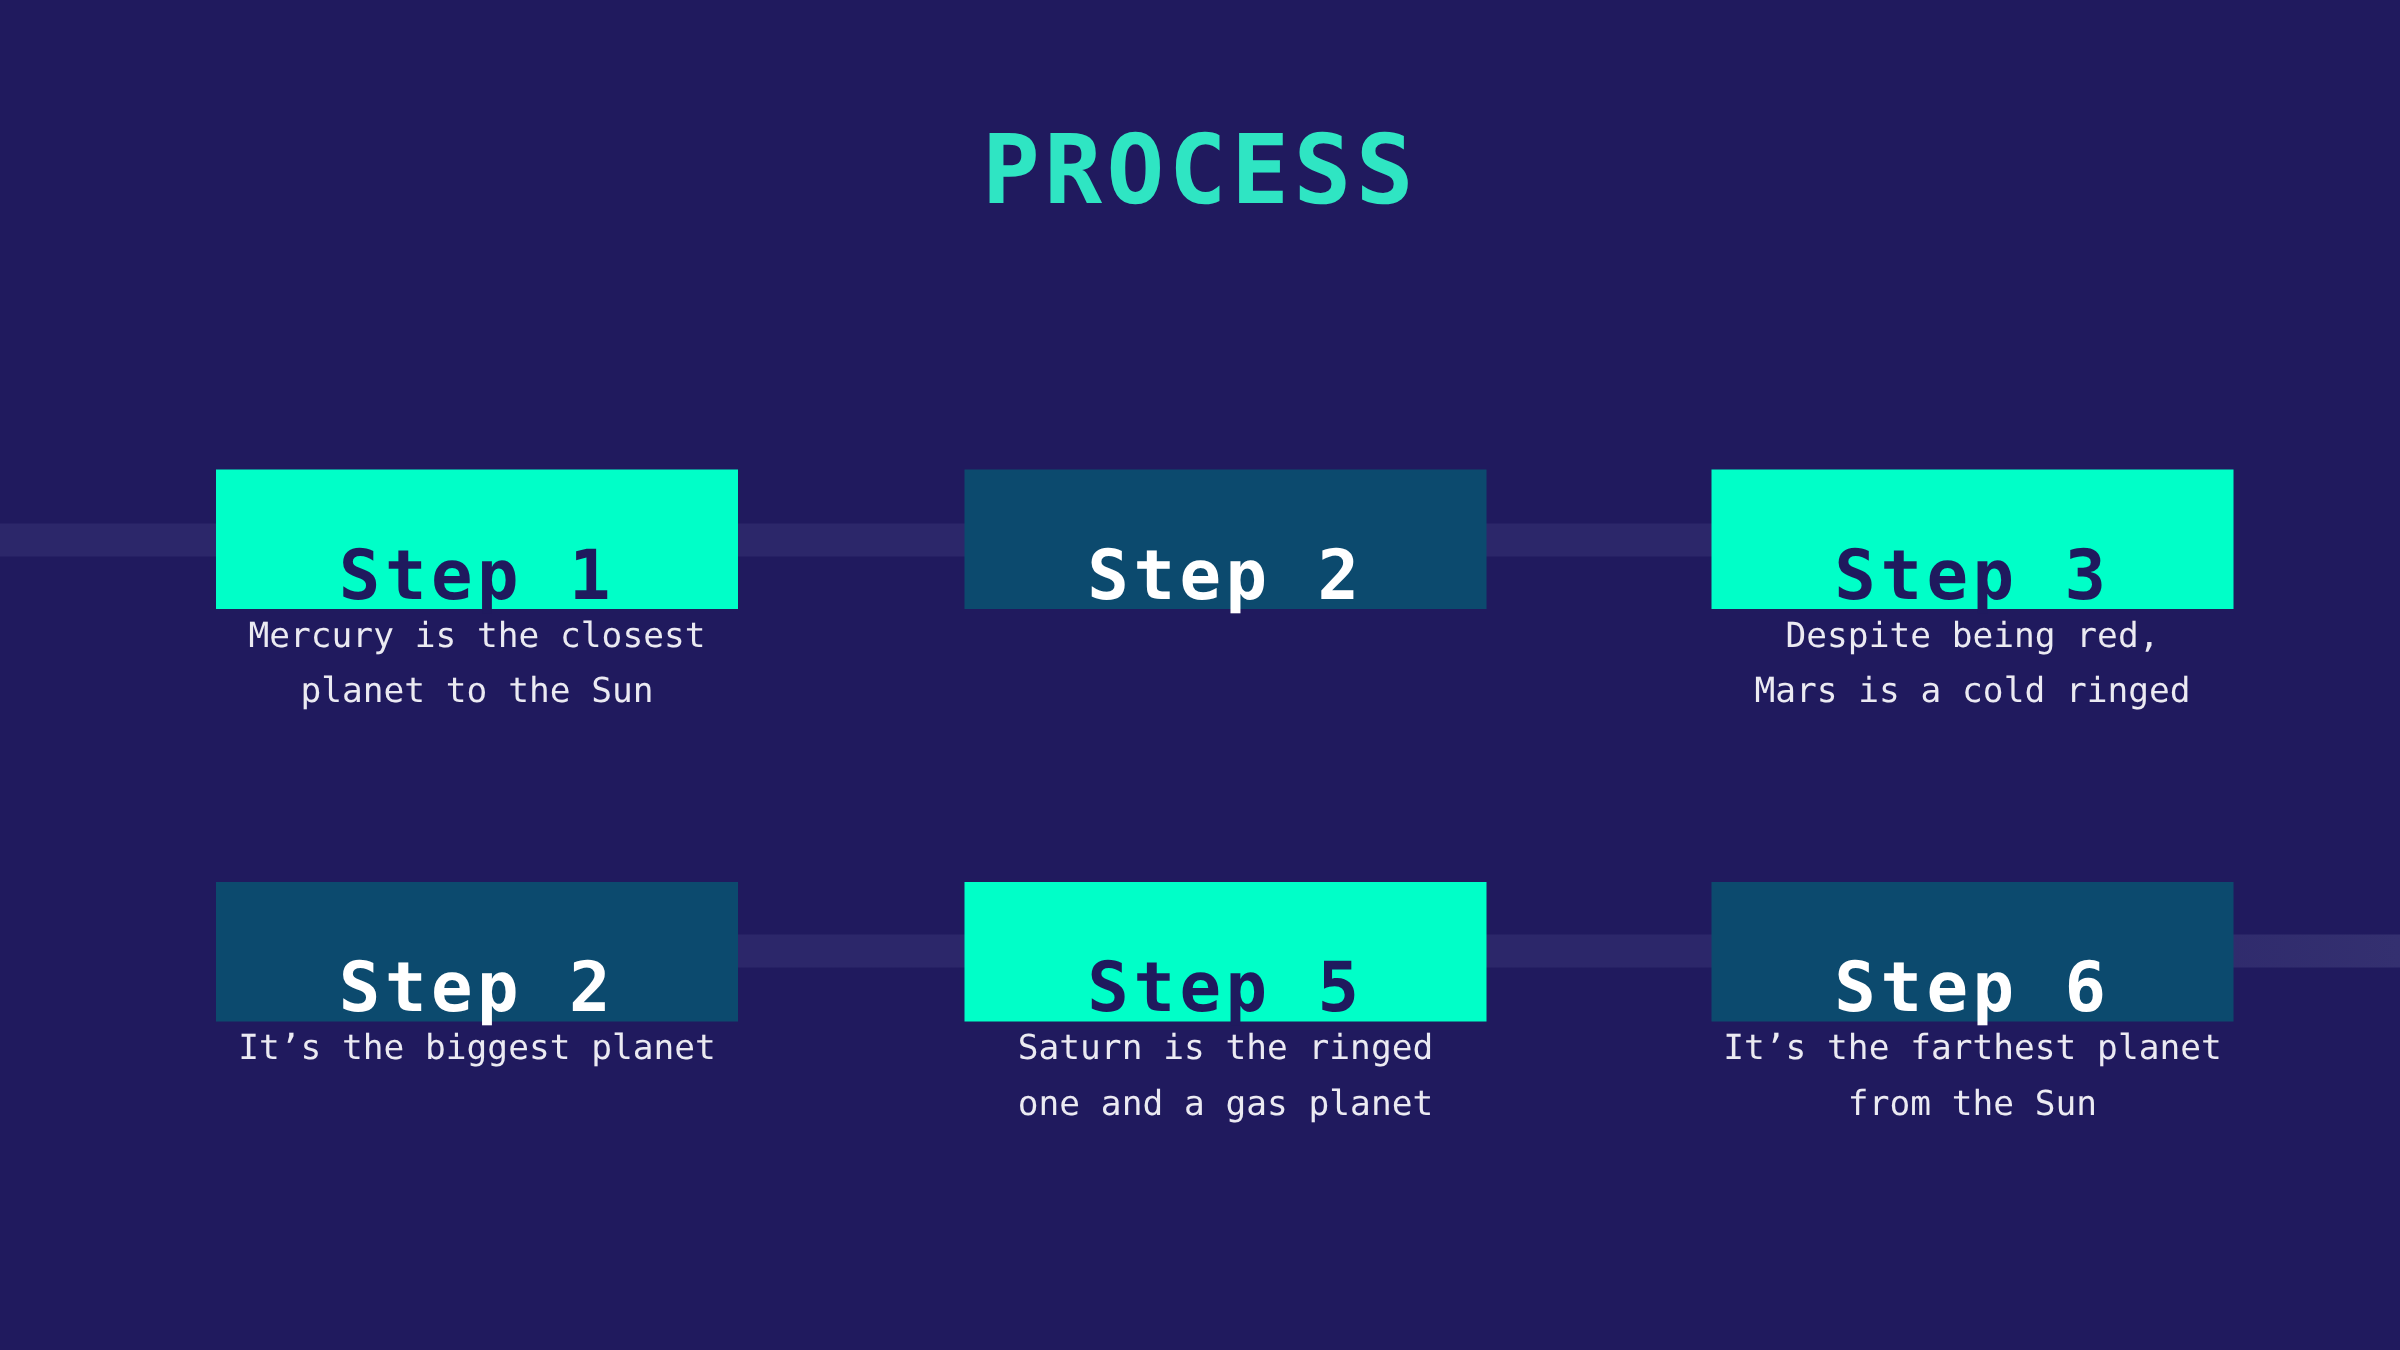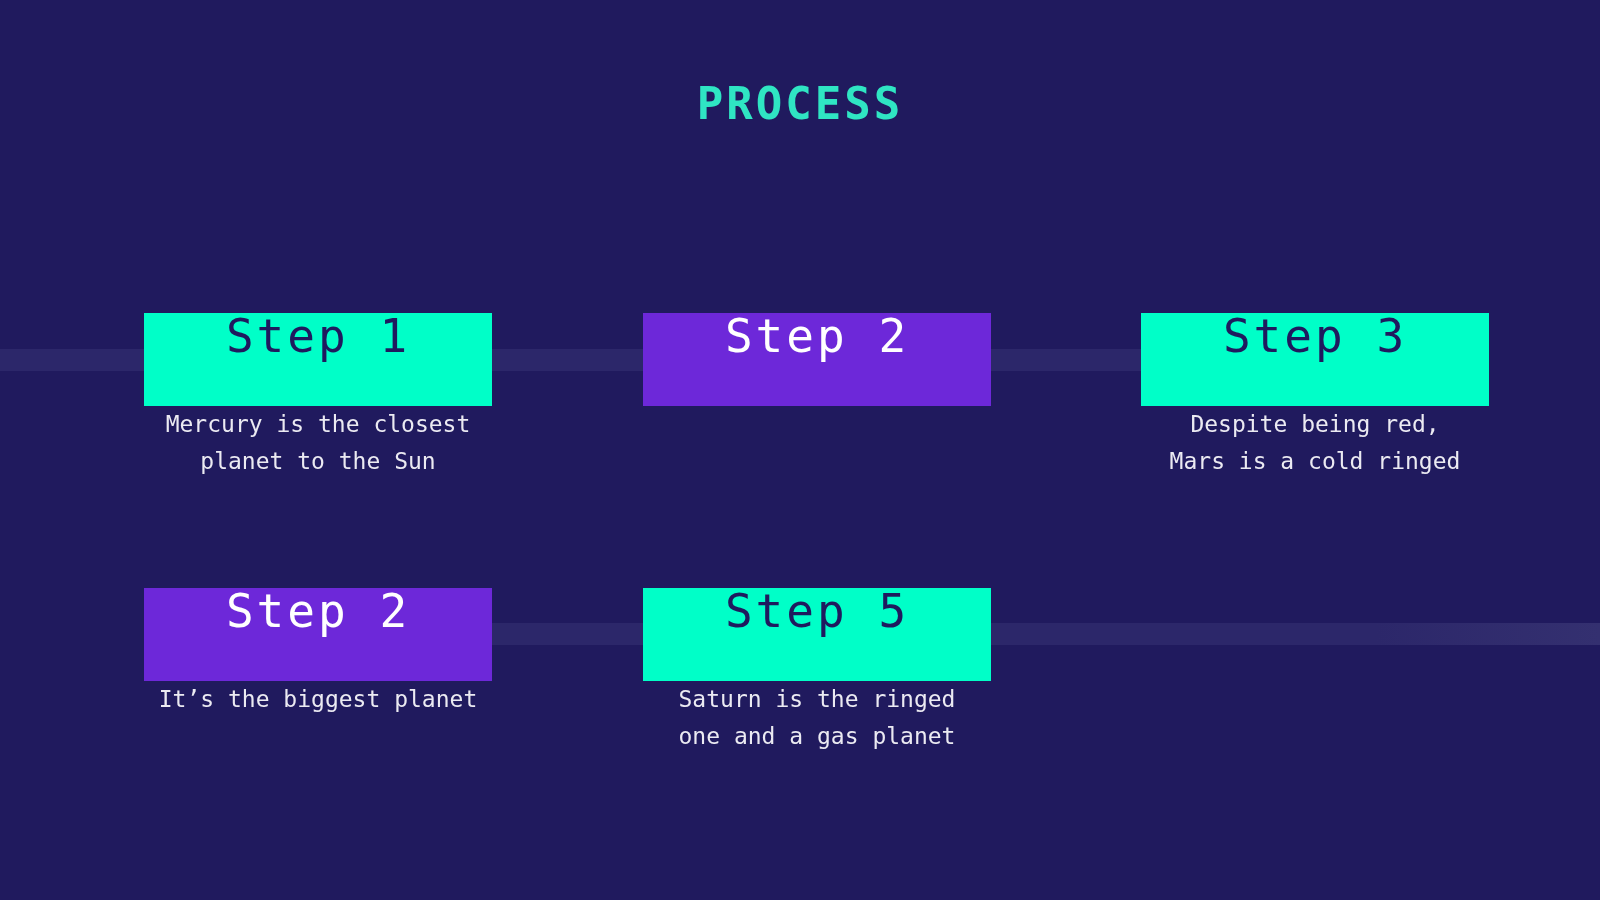--- a/index.html
+++ b/index.html
@@ -14,21 +14,21 @@
     overflow: hidden;
     background: #201A5E;
     font-family: "DejaVu Sans Mono", "Liberation Mono", monospace;
   }
   .slide-title {
     position: absolute;
     top: 82px;
     left: 0;
     width: 100%;
     text-align: center;
-    font-size: 44px;
+    font-size: 64px;
     font-weight: bold;
     letter-spacing: 3px;
     color: #2FE5C3;
     line-height: 1;
   }
   .connector {
     position: absolute;
     height: 22px;
     background: #2C276A;
     z-index: 1;
@@ -51,33 +51,33 @@
   }
   .step-card.col-1 { left: 144px; }
   .step-card.col-2 { left: 643px; }
   .step-card.col-3 { left: 1141px; }
   .step-card.row-1 { top: 313px; }
   .step-card.row-2 { top: 588px; }
   .step-box {
     width: 348px;
     height: 93px;
     display: flex;
-    align-items: flex-start;
+    align-items: flex-end;
     justify-content: center;
     font-size: 46px;
-    font-weight: normal;
+    font-weight: bold;
     letter-spacing: 3px;
     line-height: 1;
   }
   .step-box--teal {
     background: #00FFC8;
     color: #1F1A5E;
   }
   .step-box--magenta {
-    background: #6d28d9;
+    background: #0c4a6e;
     color: #FFFFFF;
   }
   .step-description {
     text-align: center;
     font-size: 23px;
     line-height: 37px;
     color: #EBEAF2;
     white-space: nowrap;
   }
 </style>
@@ -129,14 +129,23 @@
   <div class="step-card col-2 row-2">
     <div class="step-box step-box--teal">
       <span>Step 5</span>
     </div>
     <div class="step-description">
       <div>Saturn is the ringed</div>
       <div>one and a gas planet</div>
     </div>
   </div>
 
+  <div class="step-card col-3 row-2">
+    <div class="step-box step-box--magenta">
+      <span>Step 6</span>
+    </div>
+    <div class="step-description">
+      <div>It’s the farthest planet</div>
+      <div>from the Sun</div>
+    </div>
+  </div>
 
 </div>
 
 </body></html>

